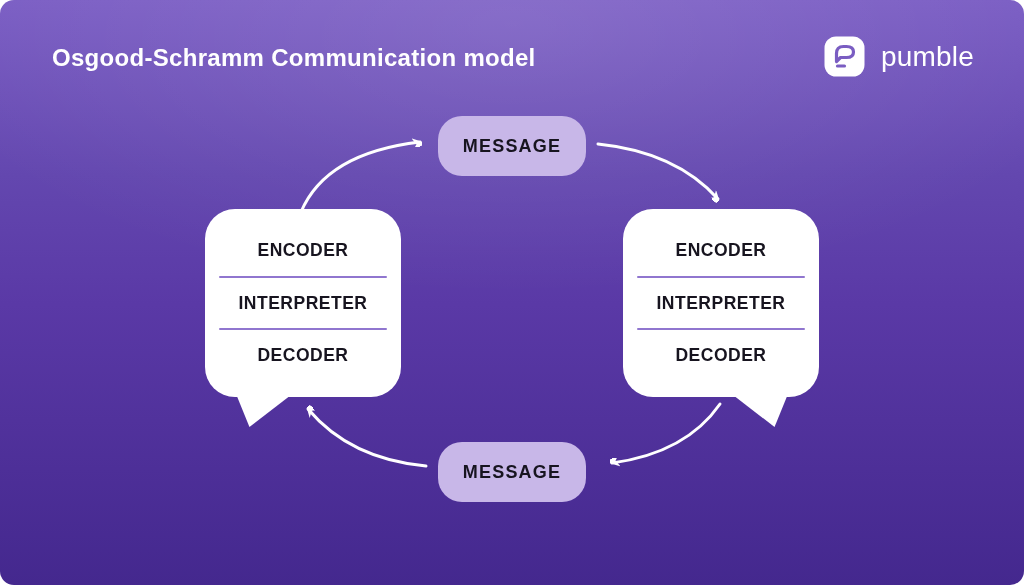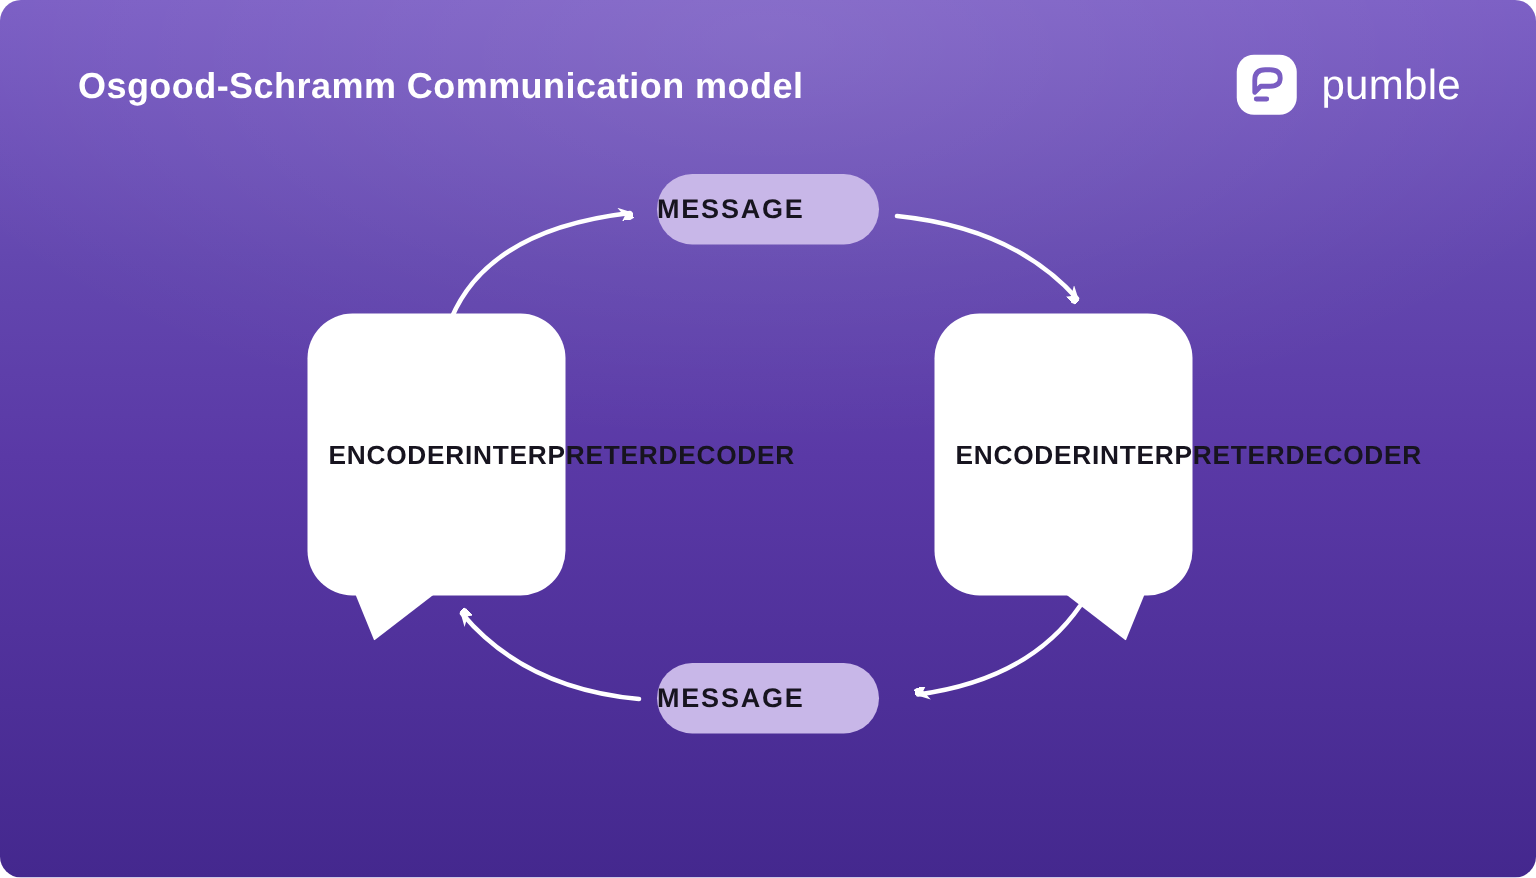--- a/index.html
+++ b/index.html
@@ -51,46 +51,46 @@
     fill: none;
     stroke: #ffffff;
     stroke-width: 3;
     stroke-linecap: round;
   }
 
   
   .pill {
     position: absolute;
     left: 438px;
-    width: 148px; height: 47px;
+    width: 148px; height: 60px;
     background: #c8b7e8;
     border-radius: 24px;
     display: flex;
     align-items: center;
-    justify-content: flex-start;
+    justify-content: center;
   }
   .pill-top { top: 116px; }
   .pill-bottom { top: 442px; }
   .pill-label {
     color: #17141f;
     font-size: 18px;
     font-weight: 600;
     letter-spacing: 1.2px;
   }
 
   
   .bubble {
     position: absolute;
     top: 209px;
-    width: 172px; height: 188px;
+    width: 196px; height: 188px;
     background: #ffffff;
     border-radius: 30px;
     padding: 16px 14px;
     display: flex;
-    flex-direction: row;
+    flex-direction: column;
   }
   .bubble-left { left: 205px; }
   .bubble-right { left: 623px; }
   .bubble-row {
     flex: 1;
     display: flex;
     align-items: center;
     justify-content: center;
     color: #17141f;
     font-size: 17.5px;

